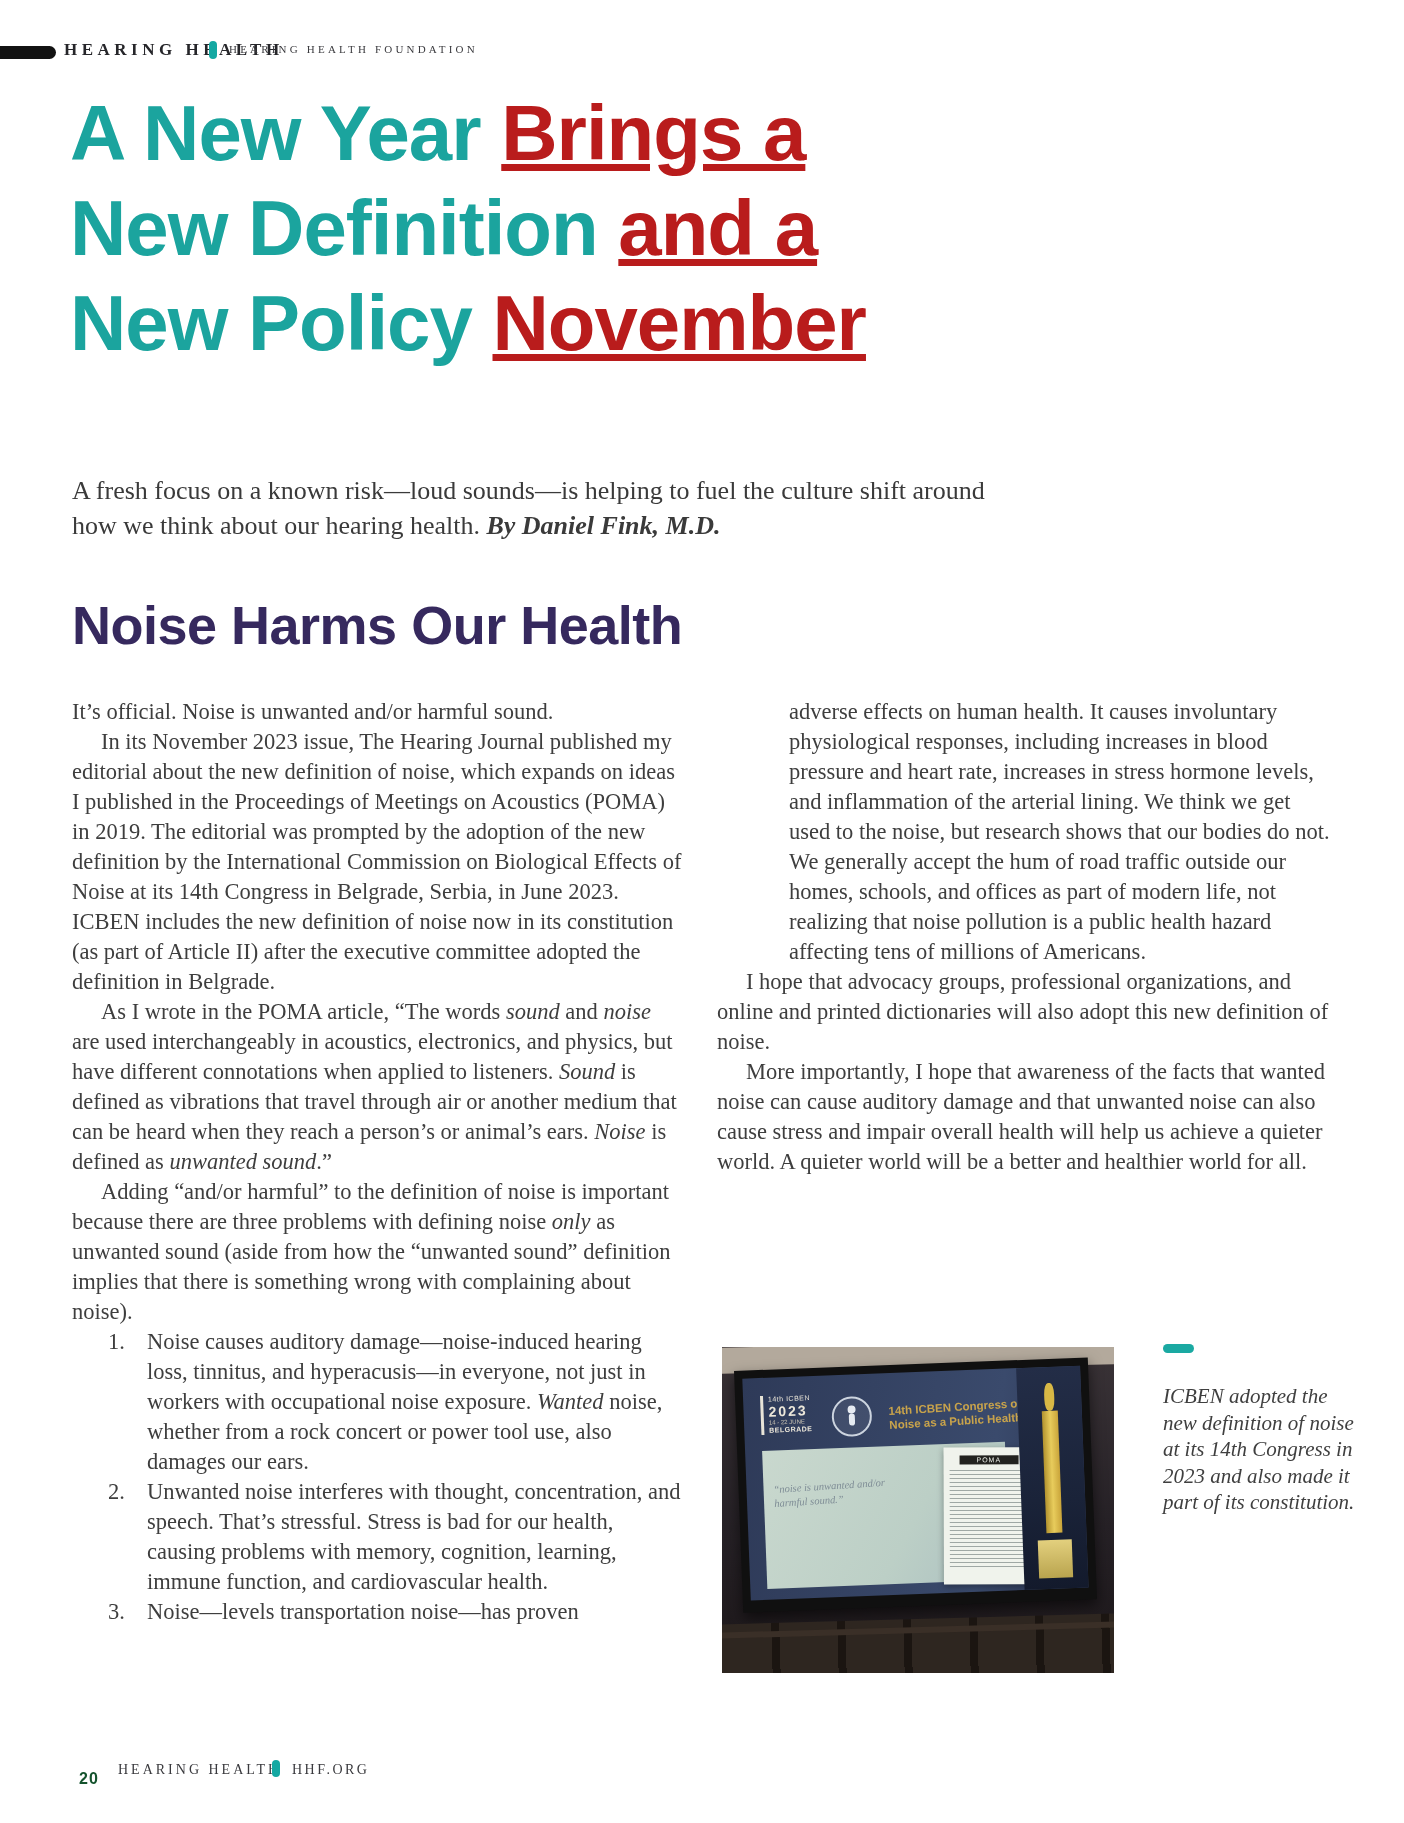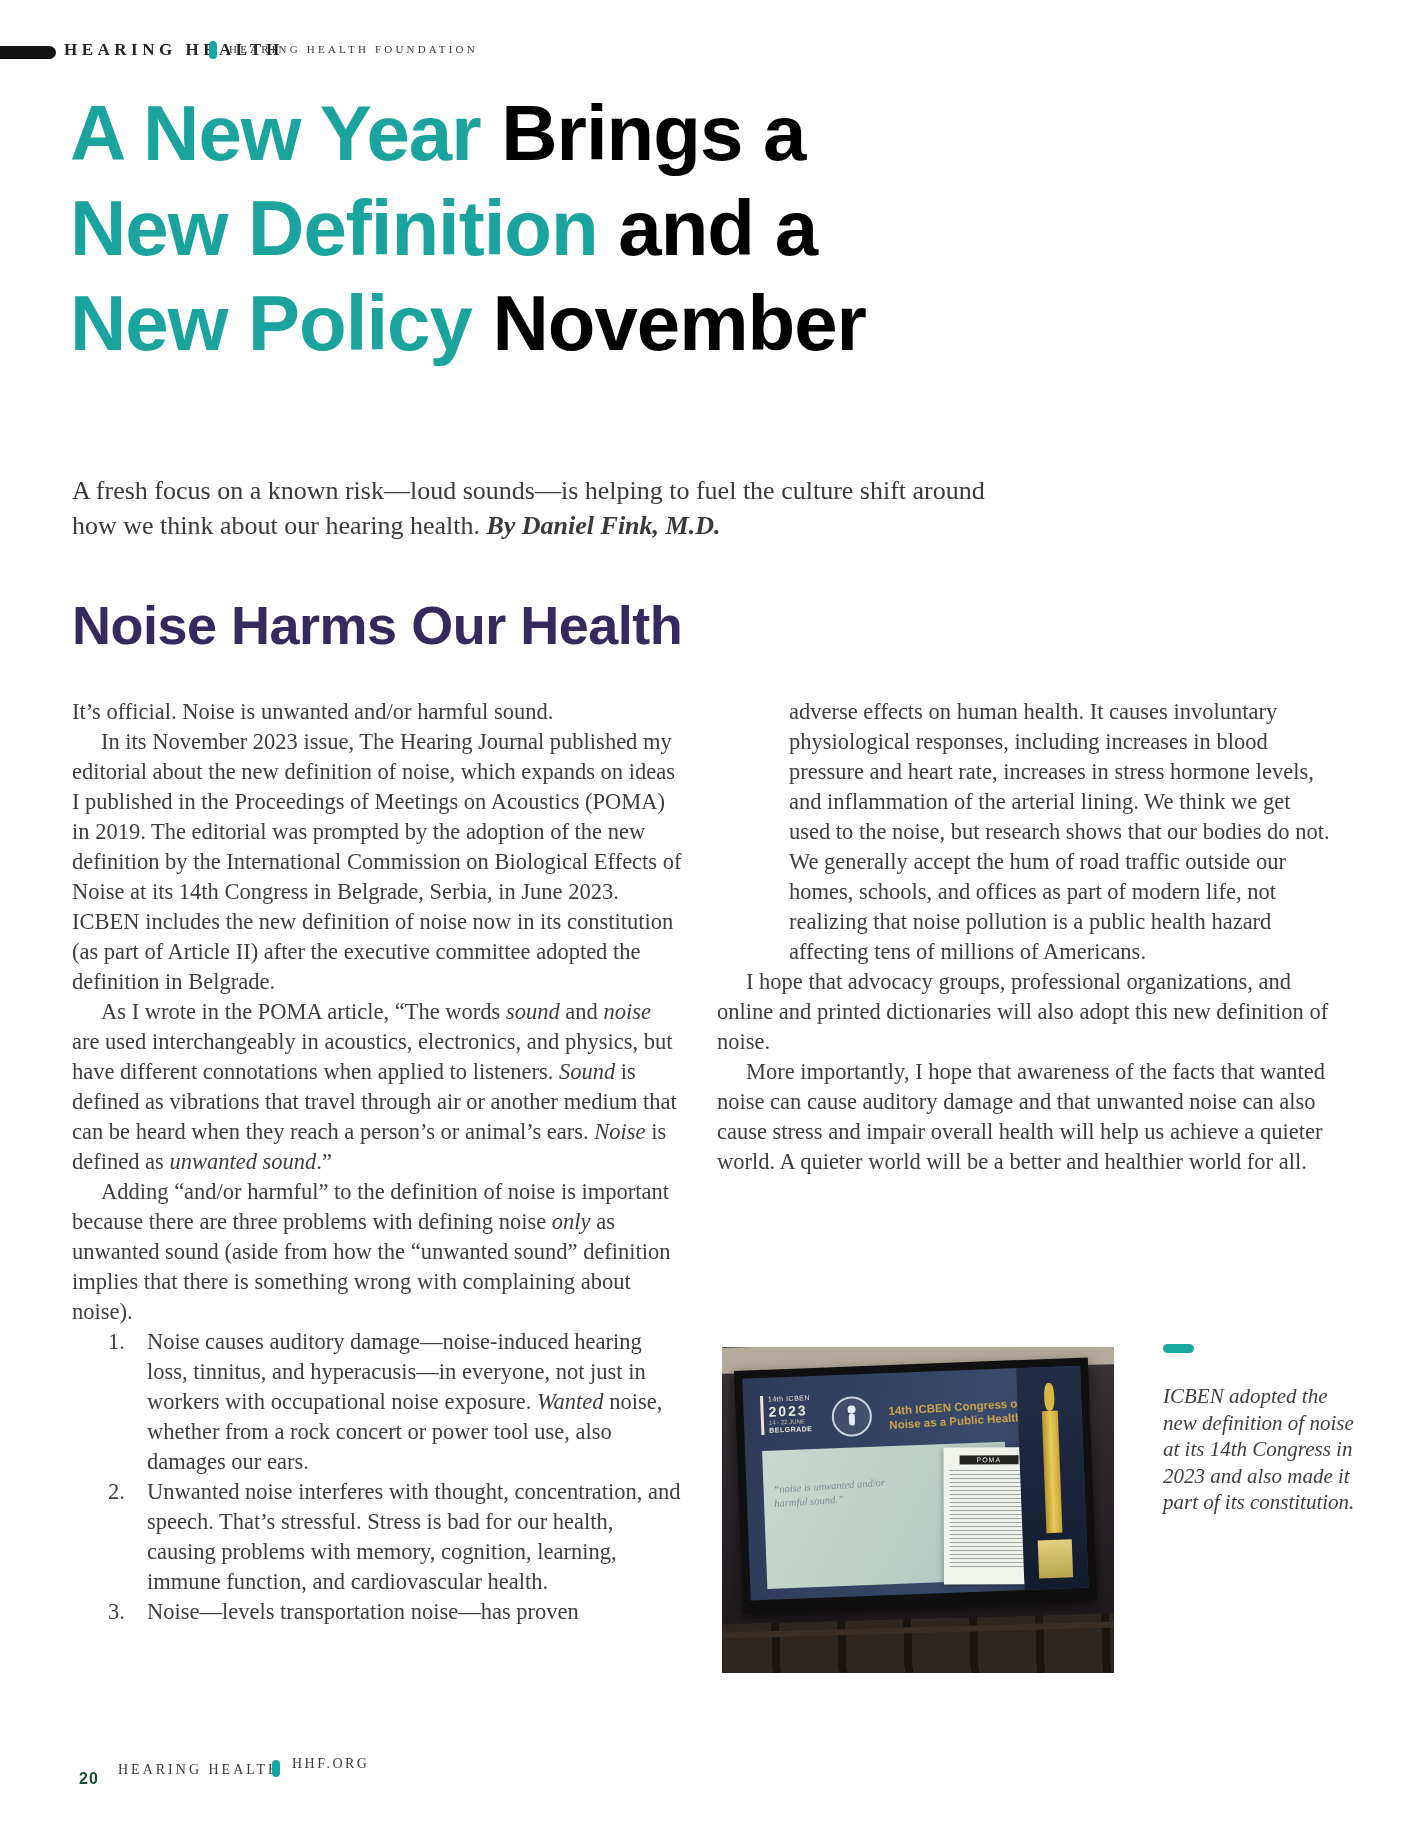--- a/index.html
+++ b/index.html
@@ -15,21 +15,21 @@
   .masthead-pill{position:absolute;left:209px;top:3px;width:8px;height:18px;border-radius:4px;
                  background:#14a8a2;}
   .masthead-sub{position:absolute;left:229px;top:5px;font-size:11px;letter-spacing:3.2px;
                 color:#3a3a3e;}
 
   
   .headline{position:absolute;left:70px;top:86px;
             font-family:"Liberation Sans",sans-serif;font-weight:bold;
             font-size:78px;line-height:95px;letter-spacing:-1px;white-space:nowrap;}
   .hl-teal{color:#1ba49e;}
-  .hl-green{color:#000000;}
+  .hl-green{color:#b91c1c;text-decoration:underline;}
 
   
   .deck{position:absolute;left:72px;top:447px;width:945px;font-size:26px;line-height:35px;
         color:#3a3a3a;}
   .byline{font-weight:bold;font-style:italic;}
 
   
   .section-heading{position:absolute;left:72px;top:586px;
                    font-family:"Liberation Sans",sans-serif;font-weight:bold;
                    font-size:54px;letter-spacing:-0.5px;color:#36295e;margin-top:8px;}
@@ -100,21 +100,21 @@
   .caption-dash{width:31px;height:9px;border-radius:5px;background:#1aa9a2;}
   .caption-text{margin-top:30px;font-style:italic;font-size:21px;line-height:26.5px;color:#3f3f3f;}
 
   
   .footer{position:absolute;left:0;top:1756px;width:100%;height:30px;}
   .footer-page{position:absolute;left:79px;top:14px;font-size:16px;font-weight:bold;color:#14532d;
                font-family:"Liberation Sans",sans-serif;letter-spacing:1px;}
   .footer-mag{position:absolute;left:118px;top:6px;font-size:14px;letter-spacing:3px;color:#3a3a3e;}
   .footer-pill{position:absolute;left:272px;top:4px;width:8px;height:17px;border-radius:4px;
                background:#14a8a2;}
-  .footer-site{position:absolute;left:292px;top:0;font-size:14px;letter-spacing:2.5px;
+  .footer-site{position:absolute;left:292px;top:6px;font-size:14px;letter-spacing:2.5px;
                color:#3a3a3e;text-decoration:none;}
 </style>
 </head>
 <body>
 
 <div class="page">
 
   <div class="masthead">
     <div class="masthead-bar"></div>
     <div class="masthead-title">HEARING HEALTH</div>

